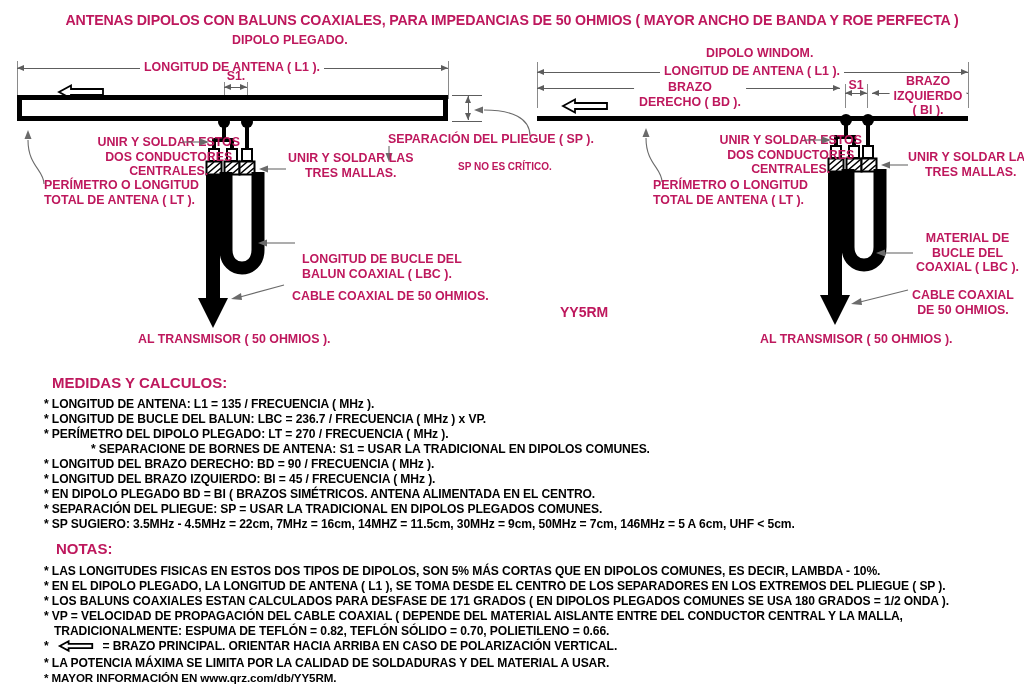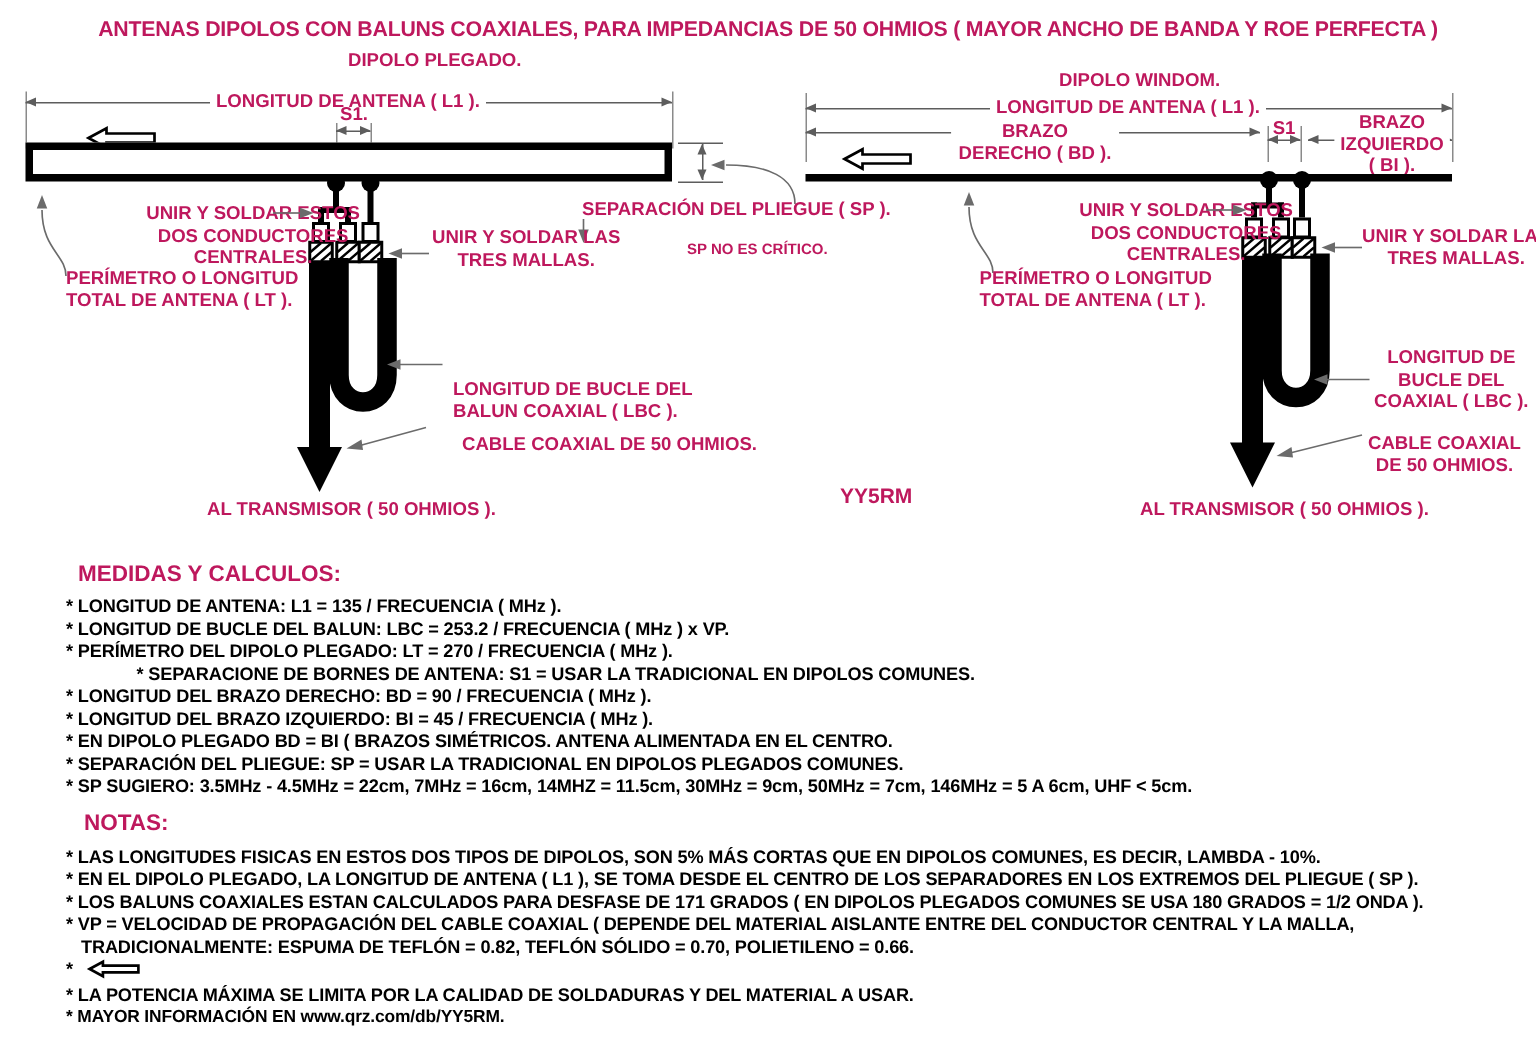--- a/index.html
+++ b/index.html
@@ -207,21 +207,21 @@
   </svg>
   <div class="lbl" style="top:236px; left:302px; font-size:12.4px;margin-top:16px;">
     <div>LONGITUD DE BUCLE DEL</div>
     <div>BALUN COAXIAL ( LBC ).</div>
   </div>
 
   <svg style="left:228px; top:283px;" width="56" height="22">
     <path class="callout" d="M56 2 L12 14"></path>
     <path class="calloutHead" d="M3 16 L13 10 L14 17 Z"></path>
   </svg>
-  <div class="lbl" style="top:289px; left:308px; font-size:12.4px;">CABLE COAXIAL DE 50 OHMIOS.</div>
+  <div class="lbl" style="top:289px; left:292px; font-size:12.4px;">CABLE COAXIAL DE 50 OHMIOS.</div>
 
   <div class="lbl" style="top:332px; left:138px; font-size:12.4px;">AL TRANSMISOR ( 50 OHMIOS ).</div>
 </div>
 
 <div>
 
   <div class="lbl" style="top:46px; left:706px; font-size:12.4px;">DIPOLO WINDOM.</div>
 
   <div class="dimtick" style="left:537px; top:62px; height:46px;"></div>
   <div class="dimtick" style="left:968px; top:62px; height:46px;"></div>
@@ -317,43 +317,43 @@
   <div class="lbl" style="top:150px; left:908px; font-size:12.4px; text-align:center;">
     <div>UNIR Y SOLDAR LAS</div>
     <div>TRES MALLAS.</div>
   </div>
 
   <svg style="left:875px; top:247px;" width="38" height="12">
     <path class="callout" d="M38 6 L9 6"></path>
     <path class="calloutHead" d="M1 6 L10 2.5 L10 9.5 Z"></path>
   </svg>
   <div class="lbl" style="top:231px; left:916px; font-size:12.4px; text-align:center;">
-    <div>LONGITUD DE</div>
+    <div>MATERIAL DE</div>
     <div>BUCLE DEL</div>
     <div>COAXIAL ( LBC ).</div>
   </div>
 
   <svg style="left:848px; top:288px;" width="60" height="22">
     <path class="callout" d="M60 2 L12 14"></path>
     <path class="calloutHead" d="M3 16 L13 10 L14 17 Z"></path>
   </svg>
   <div class="lbl" style="top:288px; left:912px; font-size:12.4px; text-align:center;">
     <div>CABLE COAXIAL</div>
     <div>DE 50 OHMIOS.</div>
   </div>
 
   <div class="lbl" style="top:332px; left:760px; font-size:12.4px;">AL TRANSMISOR ( 50 OHMIOS ).</div>
 </div>
 
-<div class="lbl" id="callsign" style="top:322px; left:560px;">YY5RM</div>
+<div class="lbl" id="callsign" style="top:304px; left:560px;">YY5RM</div>
 
 <div class="lbl sec-head" style="top:374px; left:52px;">MEDIDAS Y CALCULOS:</div>
 
 <div class="line" style="top:397px; left:44px;">* LONGITUD DE ANTENA: L1 = 135 / FRECUENCIA ( MHz ).</div>
-<div class="line" style="top:412px; left:44px;">* LONGITUD DE BUCLE DEL BALUN: LBC = 253.2 / FRECUENCIA ( MHz ) x VP.</div>
+<div class="line" style="top:412px; left:44px;">* LONGITUD DE BUCLE DEL BALUN: LBC = 236.7 / FRECUENCIA ( MHz ) x VP.</div>
 <div class="line" style="top:427px; left:44px;">* PERÍMETRO DEL DIPOLO PLEGADO: LT = 270 / FRECUENCIA ( MHz ).</div>
 <div class="line" style="top:442px; left:44px;margin-left:47px;">* SEPARACIONE DE BORNES DE ANTENA: S1 = USAR LA TRADICIONAL EN DIPOLOS COMUNES.</div>
 <div class="line" style="top:457px; left:44px;">* LONGITUD DEL BRAZO DERECHO: BD = 90 / FRECUENCIA ( MHz ).</div>
 <div class="line" style="top:472px; left:44px;">* LONGITUD DEL BRAZO IZQUIERDO: BI = 45 / FRECUENCIA ( MHz ).</div>
 <div class="line" style="top:487px; left:44px;">* EN DIPOLO PLEGADO BD = BI ( BRAZOS SIMÉTRICOS. ANTENA ALIMENTADA EN EL CENTRO.</div>
 <div class="line" style="top:502px; left:44px;">* SEPARACIÓN DEL PLIEGUE: SP = USAR LA TRADICIONAL EN DIPOLOS PLEGADOS COMUNES.</div>
 <div class="line" style="top:517px; left:44px;">* SP SUGIERO: 3.5MHz - 4.5MHz = 22cm, 7MHz = 16cm, 14MHZ = 11.5cm, 30MHz = 9cm, 50MHz = 7cm, 146MHz = 5 A 6cm, UHF &lt; 5cm.</div>
 
 <div class="lbl sec-head" style="top:540px; left:56px;">NOTAS:</div>
 
@@ -361,16 +361,17 @@
 <div class="line" style="top:579px; left:44px;">* EN EL DIPOLO PLEGADO, LA LONGITUD DE ANTENA ( L1 ), SE TOMA DESDE EL CENTRO DE LOS SEPARADORES EN LOS EXTREMOS DEL PLIEGUE ( SP ).</div>
 <div class="line" style="top:594px; left:44px;">* LOS BALUNS COAXIALES ESTAN CALCULADOS PARA DESFASE DE 171 GRADOS ( EN DIPOLOS PLEGADOS COMUNES SE USA 180 GRADOS = 1/2 ONDA ).</div>
 <div class="line" style="top:609px; left:44px;">* VP = VELOCIDAD DE PROPAGACIÓN DEL CABLE COAXIAL ( DEPENDE DEL MATERIAL AISLANTE ENTRE DEL CONDUCTOR CENTRAL Y LA MALLA,</div>
 <div class="line" style="top:624px; left:54px;">TRADICIONALMENTE: ESPUMA DE TEFLÓN = 0.82, TEFLÓN SÓLIDO = 0.70, POLIETILENO = 0.66.</div>
 
 <div class="line" style="top:639px; left:44px; display:flex; align-items:center; gap:6px;">
   <span>*</span>
   <svg style="position:relative; margin:0 4px;" width="34" height="12" viewBox="0 0 46 16">
     <path d="M1 8 L13 1.5 L13 5 L45 5 L45 11 L13 11 L13 14.5 Z" fill="#ffffff" stroke="#000000" stroke-width="2.4" stroke-linejoin="miter"></path>
   </svg>
+  <span>= BRAZO PRINCIPAL. ORIENTAR HACIA ARRIBA EN CASO DE POLARIZACIÓN VERTICAL.</span>
 </div>
 
 <div class="line" style="top:656px; left:44px;">* LA POTENCIA MÁXIMA SE LIMITA POR LA CALIDAD DE SOLDADURAS Y DEL MATERIAL A USAR.</div>
 <div class="line url" style="top:671px; left:44px;">* MAYOR INFORMACIÓN EN www.qrz.com/db/YY5RM.</div>
 
 </body></html>

